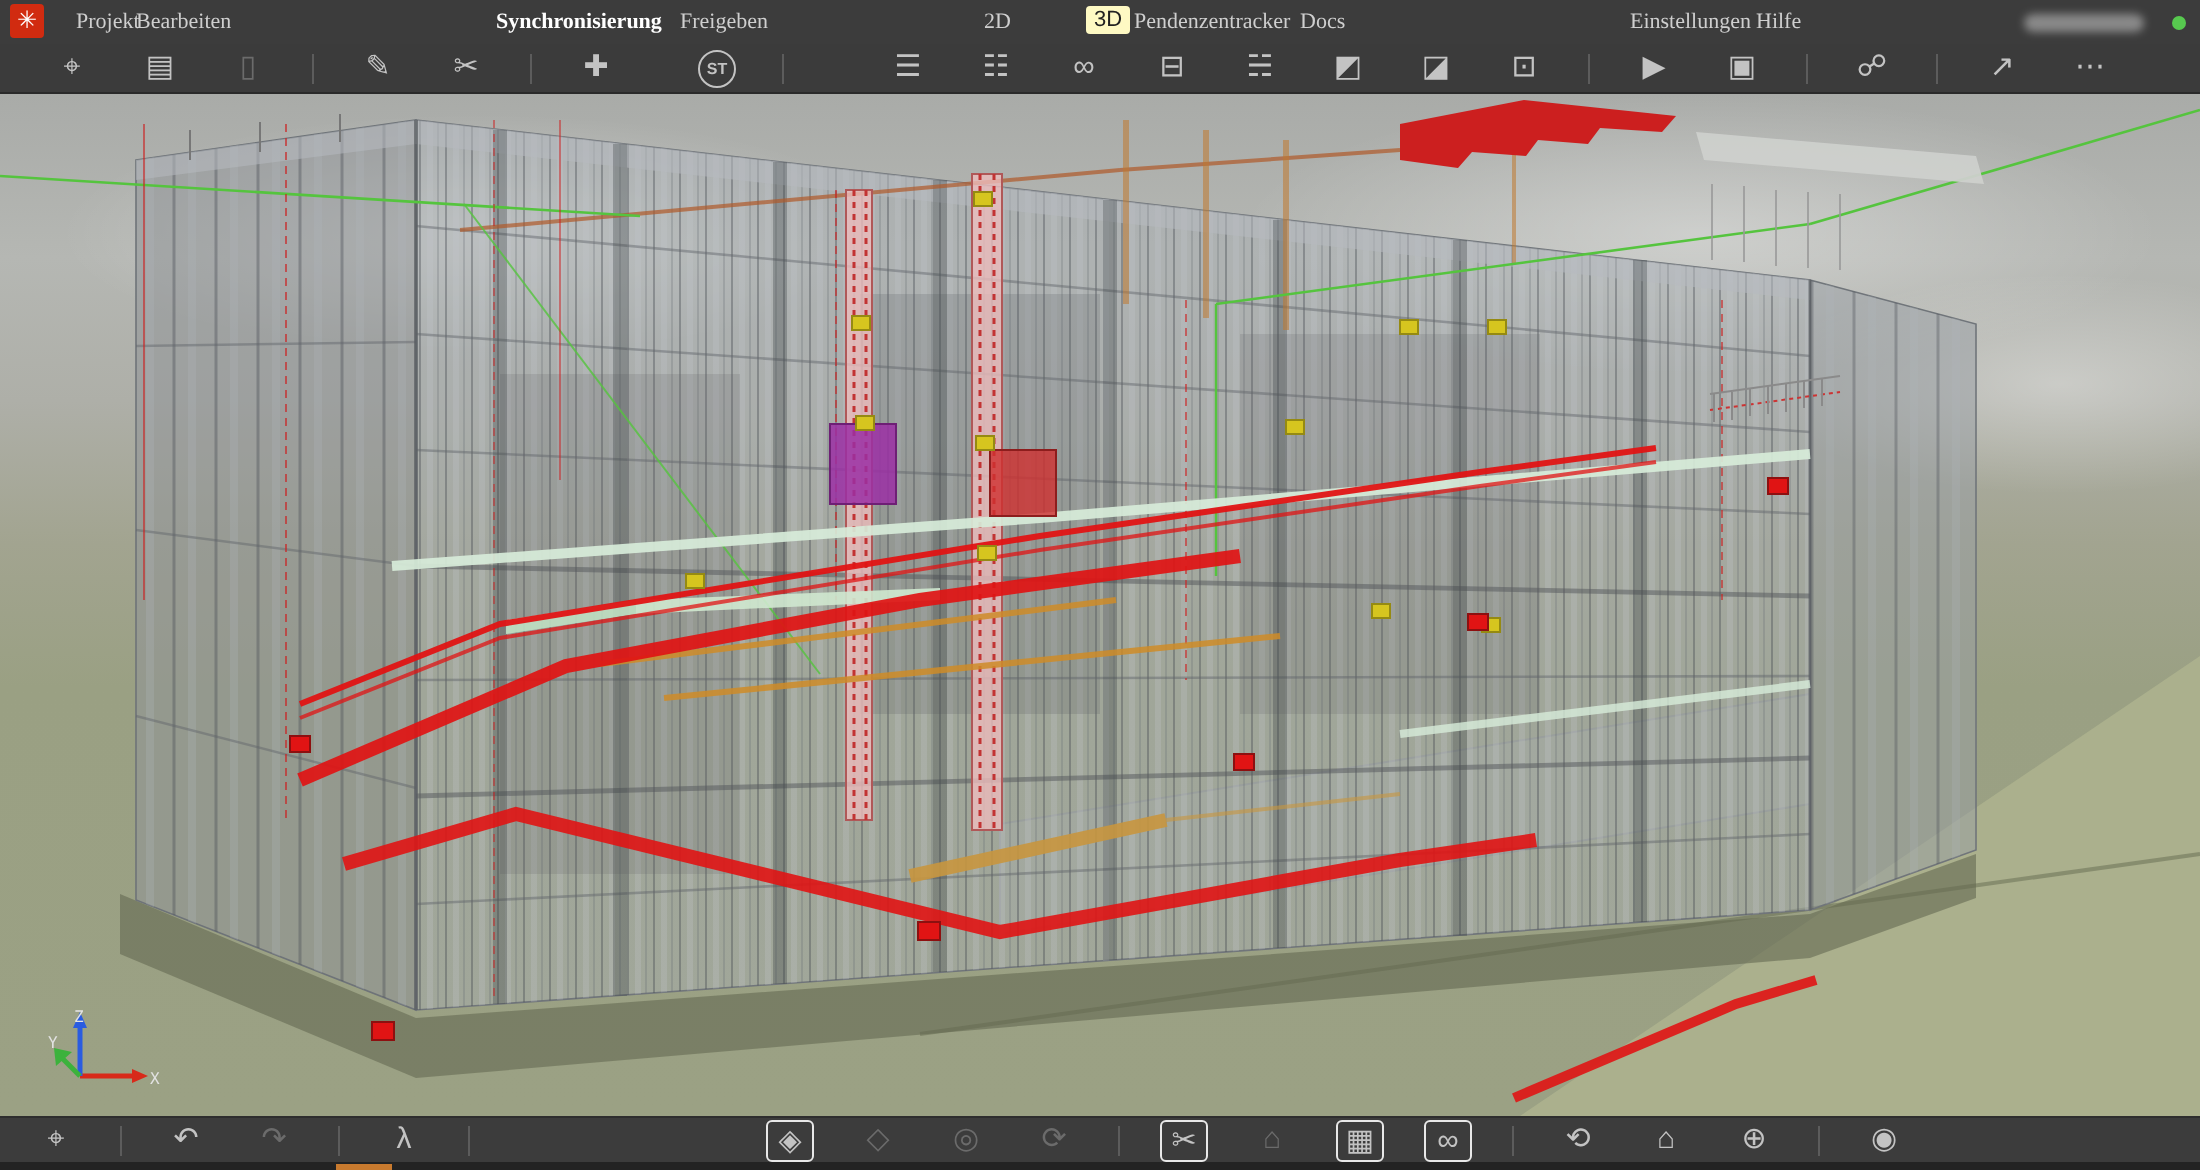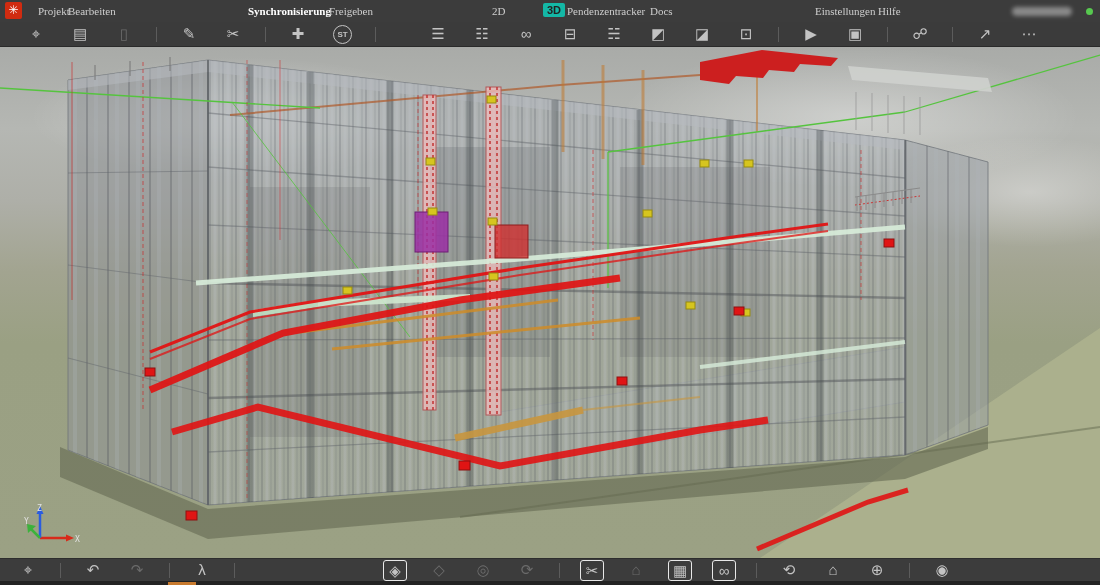--- a/index.html
+++ b/index.html
@@ -8,40 +8,40 @@
 
   
   #menubar{position:absolute;left:0;top:0;width:1100px;height:22px;background:#3c3c3c;
            border-bottom:1px solid #2d2d2d;z-index:30;}
   .mitem{position:absolute;top:0;height:22px;line-height:22px;font-size:11px;color:#cfcfcf;
          white-space:nowrap;cursor:default;font-family:Liberation Serif, serif;}
   .mitem.active{color:#ffffff;font-weight:bold;}
   #logo{position:absolute;left:5px;top:2px;width:17px;height:17px;background:#d12b10;
         border-radius:2px;color:#fff;font-size:12px;line-height:17px;text-align:center;}
   #chip3d{position:absolute;left:543px;top:3px;height:14px;line-height:14px;padding:0 4px;
-          background:#14b8a6;color:#222;font-size:11px;border-radius:2px;font-weight:bold;}
+          background:#fef9c3;color:#222;font-size:11px;border-radius:2px;}
   #userblob{position:absolute;left:1012px;top:7px;width:60px;height:9px;background:#979797;
             border-radius:5px;filter:blur(2px);opacity:.85;}
   #userdot{position:absolute;left:1086px;top:8px;width:7px;height:7px;border-radius:50%;
            background:#57c94f;}
 
   
   #toolbar{position:absolute;left:0;top:22px;width:1100px;height:25px;background:#3b3b3b;
            border-bottom:1px solid #2a2a2a;display:flex;align-items:center;
            padding-left:24px;box-sizing:border-box;z-index:30;}
   #bottombar{position:absolute;left:0;top:558px;width:1100px;height:27px;background:#3c3c3c;
              border-top:1px solid #2e2e2e;display:flex;align-items:center;
              padding-left:16px;box-sizing:border-box;z-index:30;
              border-bottom:4px solid #232323;}
   .ticon{width:24px;height:22px;margin-right:20px;color:#c3c3c3;font-size:15px;line-height:22px;
          text-align:center;flex:0 0 auto;cursor:pointer;}
   .ticon.dim{color:#6b6b6b;}
   .ticon.boxed{border:1px solid #e8e8e8;border-radius:3px;height:19px;line-height:19px;width:22px;}
   .ticon.circle{border:1.5px solid #c3c3c3;border-radius:50%;width:17px;height:17px;
-                line-height:17px;font-size:8px;font-weight:bold;margin-left:3px;margin-right:23px;}
+                line-height:17px;font-size:8px;font-weight:bold;margin-left:19px;margin-right:23px;}
   .tsep{width:1px;height:15px;background:#5c5c5c;margin-right:20px;flex:0 0 auto;}
   .tgap{width:30px;flex:0 0 auto;}
   #bottombar .tgap{width:128px;}
   #orange-indicator{position:absolute;left:168px;top:582px;width:28px;height:3px;
                     background:#c87a2e;z-index:40;}
 
   
   #viewport{position:absolute;left:0;top:47px;width:1100px;height:511px;overflow:hidden;
             background:linear-gradient(180deg,#a9aba8 0%,#b5b7b3 16%,#aeafa8 30%,
                        #a2a490 44%,#9aa083 58%,#9ba184 100%);}
@@ -57,21 +57,21 @@
 </head>
 <body>
 
 <div id="app">
 
   <div id="menubar">
     <div id="logo">✳</div>
     <div class="mitem" style="left:38px">Projekt</div>
     <div class="mitem" style="left:68px">Bearbeiten</div>
     <div class="mitem active" style="left:248px">Synchronisierung</div>
-    <div class="mitem" style="left:329px">Freigeben</div>
+    <div class="mitem" style="left:340px">Freigeben</div>
     <div class="mitem" style="left:492px">2D</div>
     <div id="chip3d">3D</div>
     <div class="mitem" style="left:567px">Pendenzentracker</div>
     <div class="mitem" style="left:650px">Docs</div>
     <div class="mitem" style="left:815px">Einstellungen</div>
     <div class="mitem" style="left:878px">Hilfe</div>
     <div id="userblob"></div>
     <div id="userdot"></div>
   </div>
 

